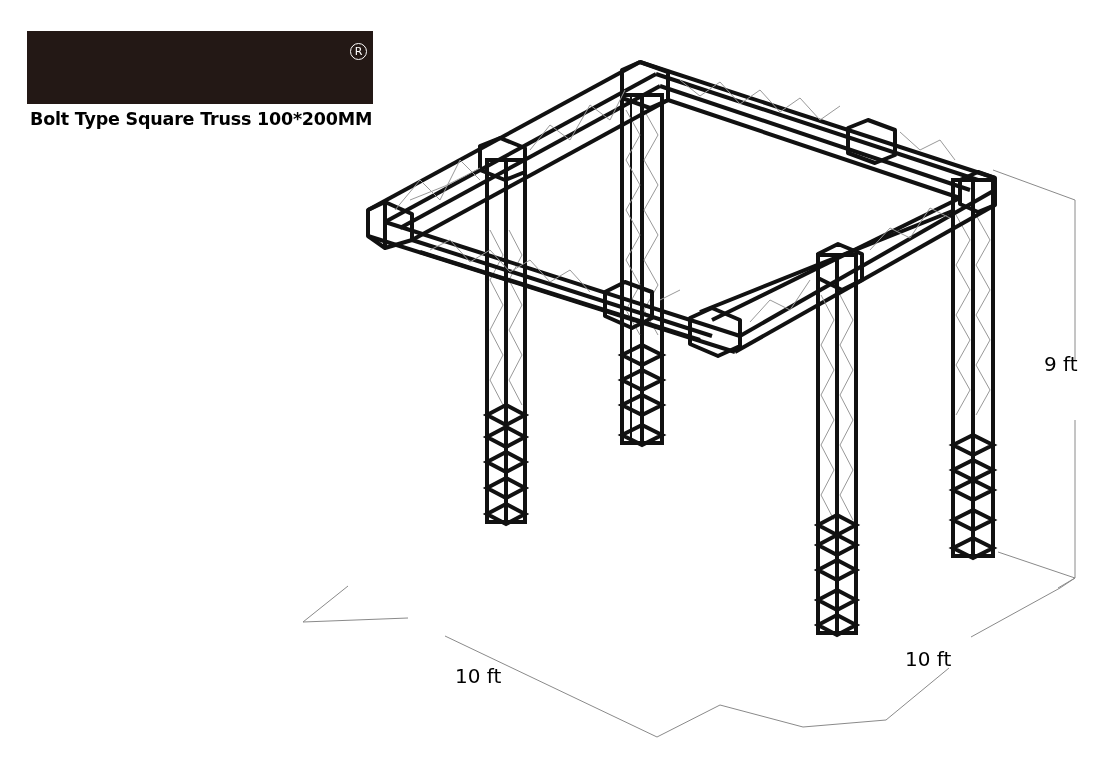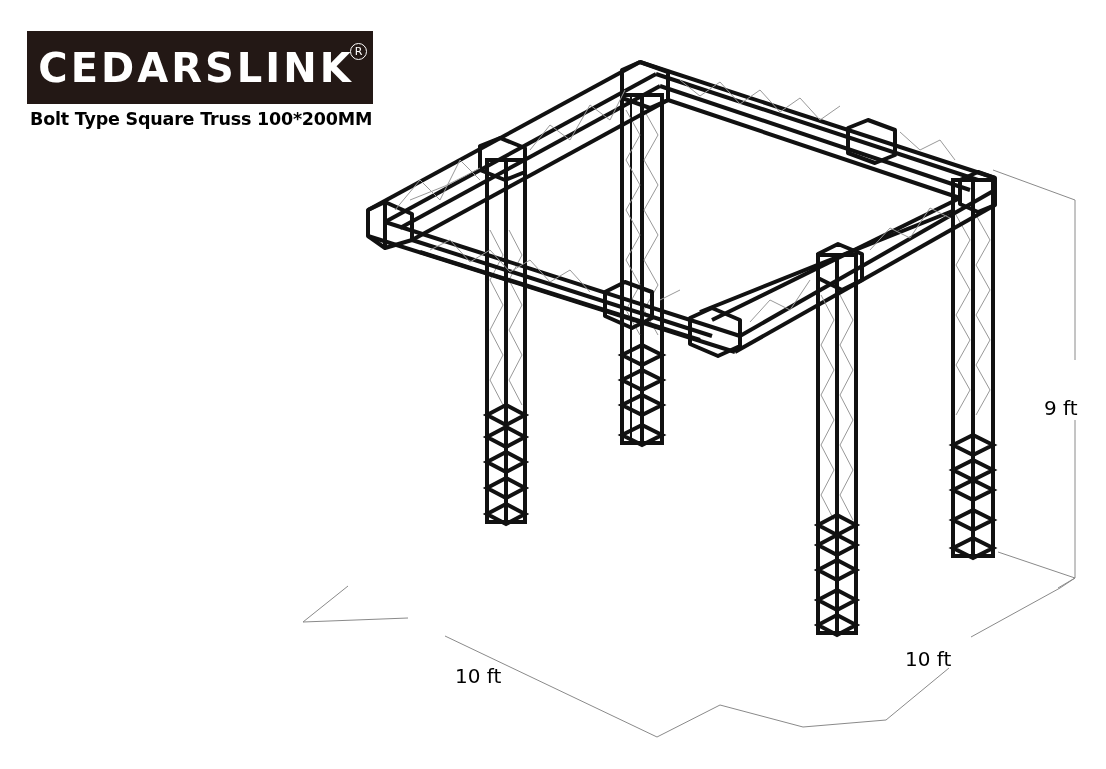--- a/index.html
+++ b/index.html
@@ -20,21 +20,20 @@
     position: absolute; left: 30px; top: 109px; font-family: "DejaVu Sans", sans-serif;
     font-weight: bold; font-size: 17.5px; color: #000; white-space: nowrap; letter-spacing: -0.2px;
   }
   svg.diagram { position: absolute; left: 0; top: 0; }
   .dim-label { position: absolute; font-family: "DejaVu Sans", sans-serif; font-size: 20px; color: #000; background: transparent; }
 </style>
 </head>
 <body>
 
 <div class="logo-box">
-  <span class="logo-text">CEDARSLINK</span>
   <span class="logo-reg">R</span>
 </div>
 <div class="subtitle">Bolt Type Square Truss 100*200MM</div>
 
 <svg class="diagram" width="1106" height="769" viewBox="0 0 1106 769">
   <defs>
 
     <g id="leg-tall">
       <rect x="0" y="0" width="28" height="4" fill="#111"></rect>
     </g>
@@ -156,15 +155,15 @@
   </g>
   <g stroke="#111" stroke-width="4" fill="none">
     <polygon points="818,525 837,515 856,525 837,535"></polygon>
     <polygon points="818,545 837,535 856,545 837,555"></polygon>
     <polygon points="818,570 837,560 856,570 837,580"></polygon>
     <polygon points="818,600 837,590 856,600 837,610"></polygon>
     <polygon points="818,625 837,615 856,625 837,635"></polygon>
   </g>
 </svg>
 
-<div class="dim-label" style="left:1044px; top:396px;">9 ft</div>
+<div class="dim-label" style="left:1044px; top:352px;">9 ft</div>
 <div class="dim-label" style="left:455px; top:664px;">10 ft</div>
 <div class="dim-label" style="left:905px; top:647px;">10 ft</div>
 
 </body></html>

